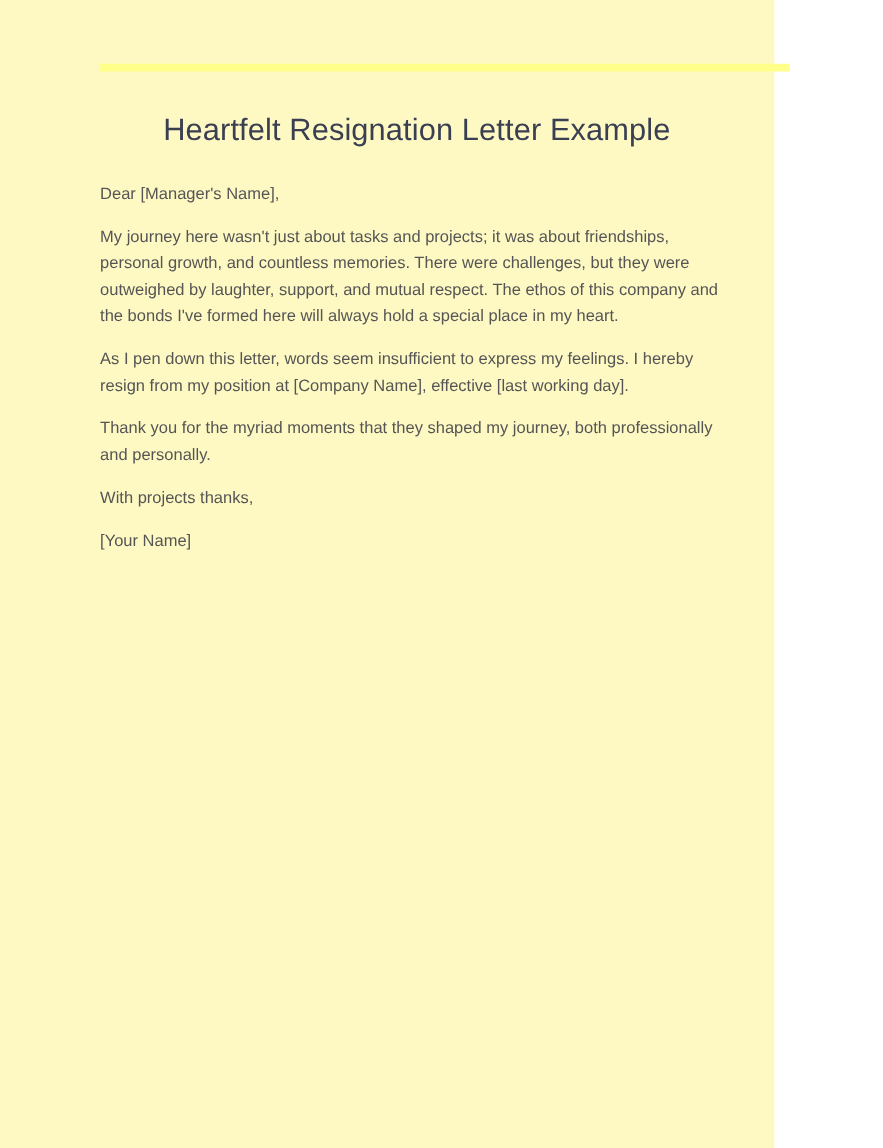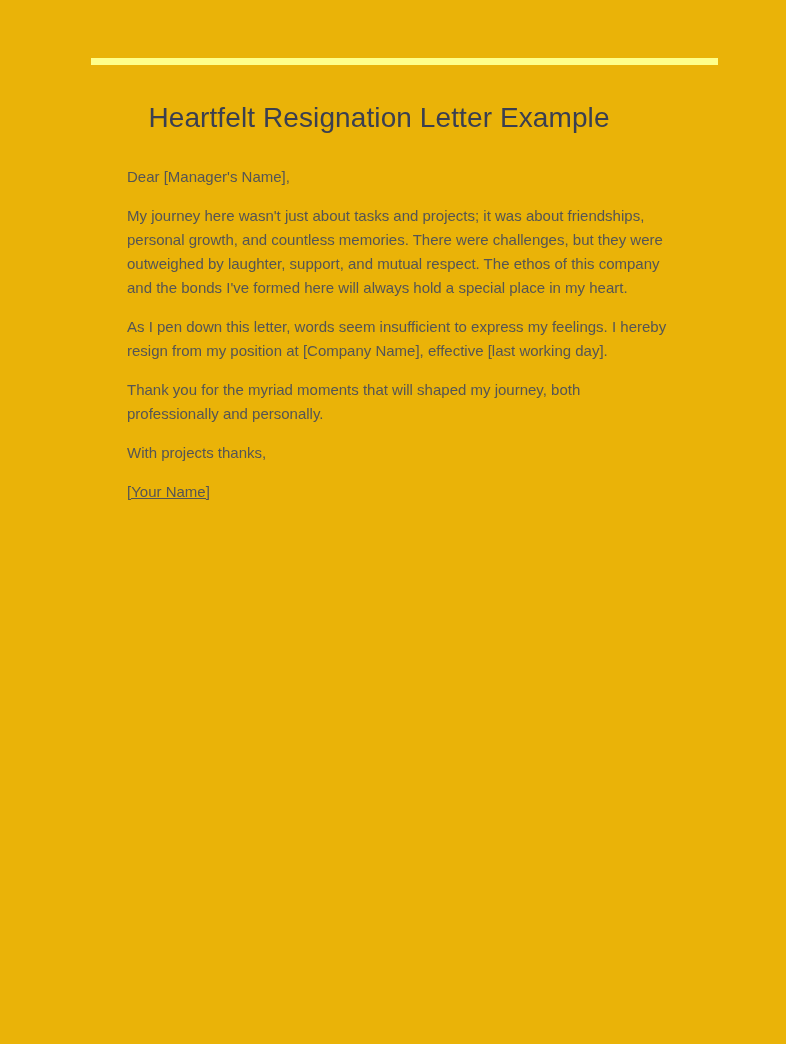--- a/index.html
+++ b/index.html
@@ -11,23 +11,23 @@
   body {
     width: 803px;
     height: 1044px;
     font-family: "Liberation Sans", sans-serif;
     -webkit-font-smoothing: antialiased;
     overflow: hidden;
   }
 
   .page {
     position: relative;
-    width: 786px;
+    width: 704px;
     height: 1044px;
-    background: #eab308;
+    background: #fef9c3;
     box-sizing: border-box;
   }
 
   
   .accent-rule {
     position: absolute;
     left: 91px;
     top: 58px;
     width: 627px;
     height: 7px;
@@ -50,35 +50,33 @@
     line-height: 1.25;
     color: #3a3f51;
     text-align: center;
     letter-spacing: 0.1px;
   }
 
   .letter-body {
     font-size: 15px;
     line-height: 24px;
     color: #555555;
-    margin-left: 36px;
   }
 
   .letter-paragraph {
     margin: 0 0 15px 0;
     padding: 0;
     font-size: 15px;
     line-height: 24px;
     color: #555555;
     text-align: left;
   }
 
   .letter-paragraph:last-child {
     margin-bottom: 0;
-    text-decoration: underline;
   }
 </style>
 </head>
 <body>
 
 <div class="page">
 
   <div class="accent-rule"></div>
 
   <article class="letter">
@@ -86,21 +84,21 @@
     <h1 class="letter-title">Heartfelt Resignation Letter Example</h1>
 
     <div class="letter-body">
 
       <p class="letter-paragraph">Dear [Manager's Name],</p>
 
       <p class="letter-paragraph">My journey here wasn't just about tasks and projects; it was about friendships, personal growth, and countless memories. There were challenges, but they were outweighed by laughter, support, and mutual respect. The ethos of this company and the bonds I've formed here will always hold a special place in my heart.</p>
 
       <p class="letter-paragraph">As I pen down this letter, words seem insufficient to express my feelings. I hereby resign from my position at [Company Name], effective [last working day].</p>
 
-      <p class="letter-paragraph">Thank you for the myriad moments that will shaped my journey, both professionally and personally.</p>
+      <p class="letter-paragraph">Thank you for the myriad moments that they shaped my journey, both professionally and personally.</p>
 
       <p class="letter-paragraph">With projects thanks,</p>
 
       <p class="letter-paragraph">[Your Name]</p>
 
     </div>
 
   </article>
 
 </div>

